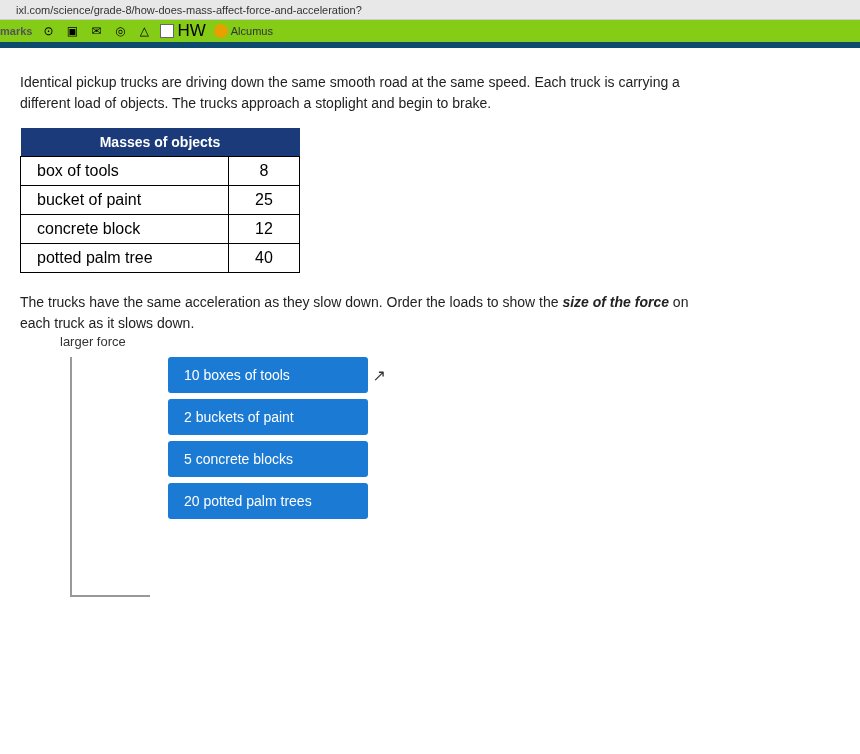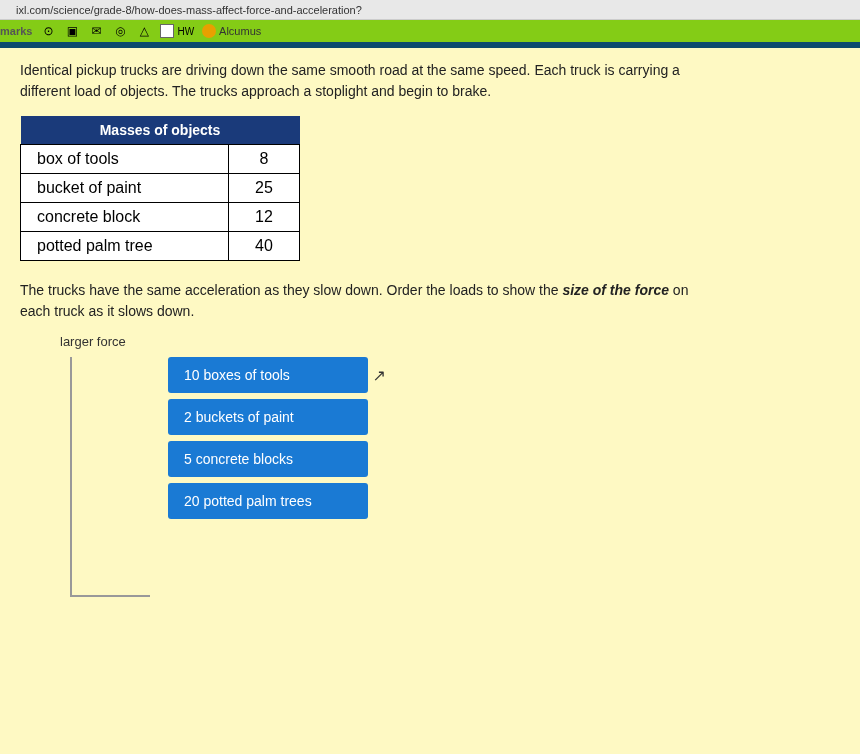--- a/index.html
+++ b/index.html
@@ -46,21 +46,21 @@
       display: inline-flex;
       align-items: center;
       justify-content: center;
       font-size: 12px;
       cursor: pointer;
     }
     .nav-hw {
       display: flex;
       align-items: center;
       gap: 3px;
-      font-size: 10px;
+      font-size: 17px;
     }
     .hw-checkbox {
       width: 14px;
       height: 14px;
       border: 1px solid #666;
       background: white;
       display: inline-block;
     }
     .nav-alcumus {
       display: flex;
@@ -72,23 +72,23 @@
     .alcumus-icon {
       width: 14px;
       height: 14px;
       background: #e8a000;
       border-radius: 50%;
       display: inline-block;
     }
 
     
     .main-content {
-      background: #fef9c3;
+      background: #ffffff;
       margin: 0;
-      padding: 12px 20px;
+      padding: 24px 20px;
       min-height: 706px;
     }
 
     .intro-text {
       font-size: 14px;
       line-height: 1.5;
       color: #222;
       margin-bottom: 14px;
       max-width: 680px;
     }
@@ -128,21 +128,20 @@
       font-size: 16px;
       background: white;
     }
     table tbody tr td:last-child {
       text-align: center;
     }
 
     .order-text {
       font-size: 14px;
       color: #222;
-      margin-bottom: 12px;
       line-height: 1.5;
       max-width: 700px;
     }
     .order-text strong {
       font-weight: bold;
       font-style: italic;
     }
 
     .force-label {
       font-size: 13px;

